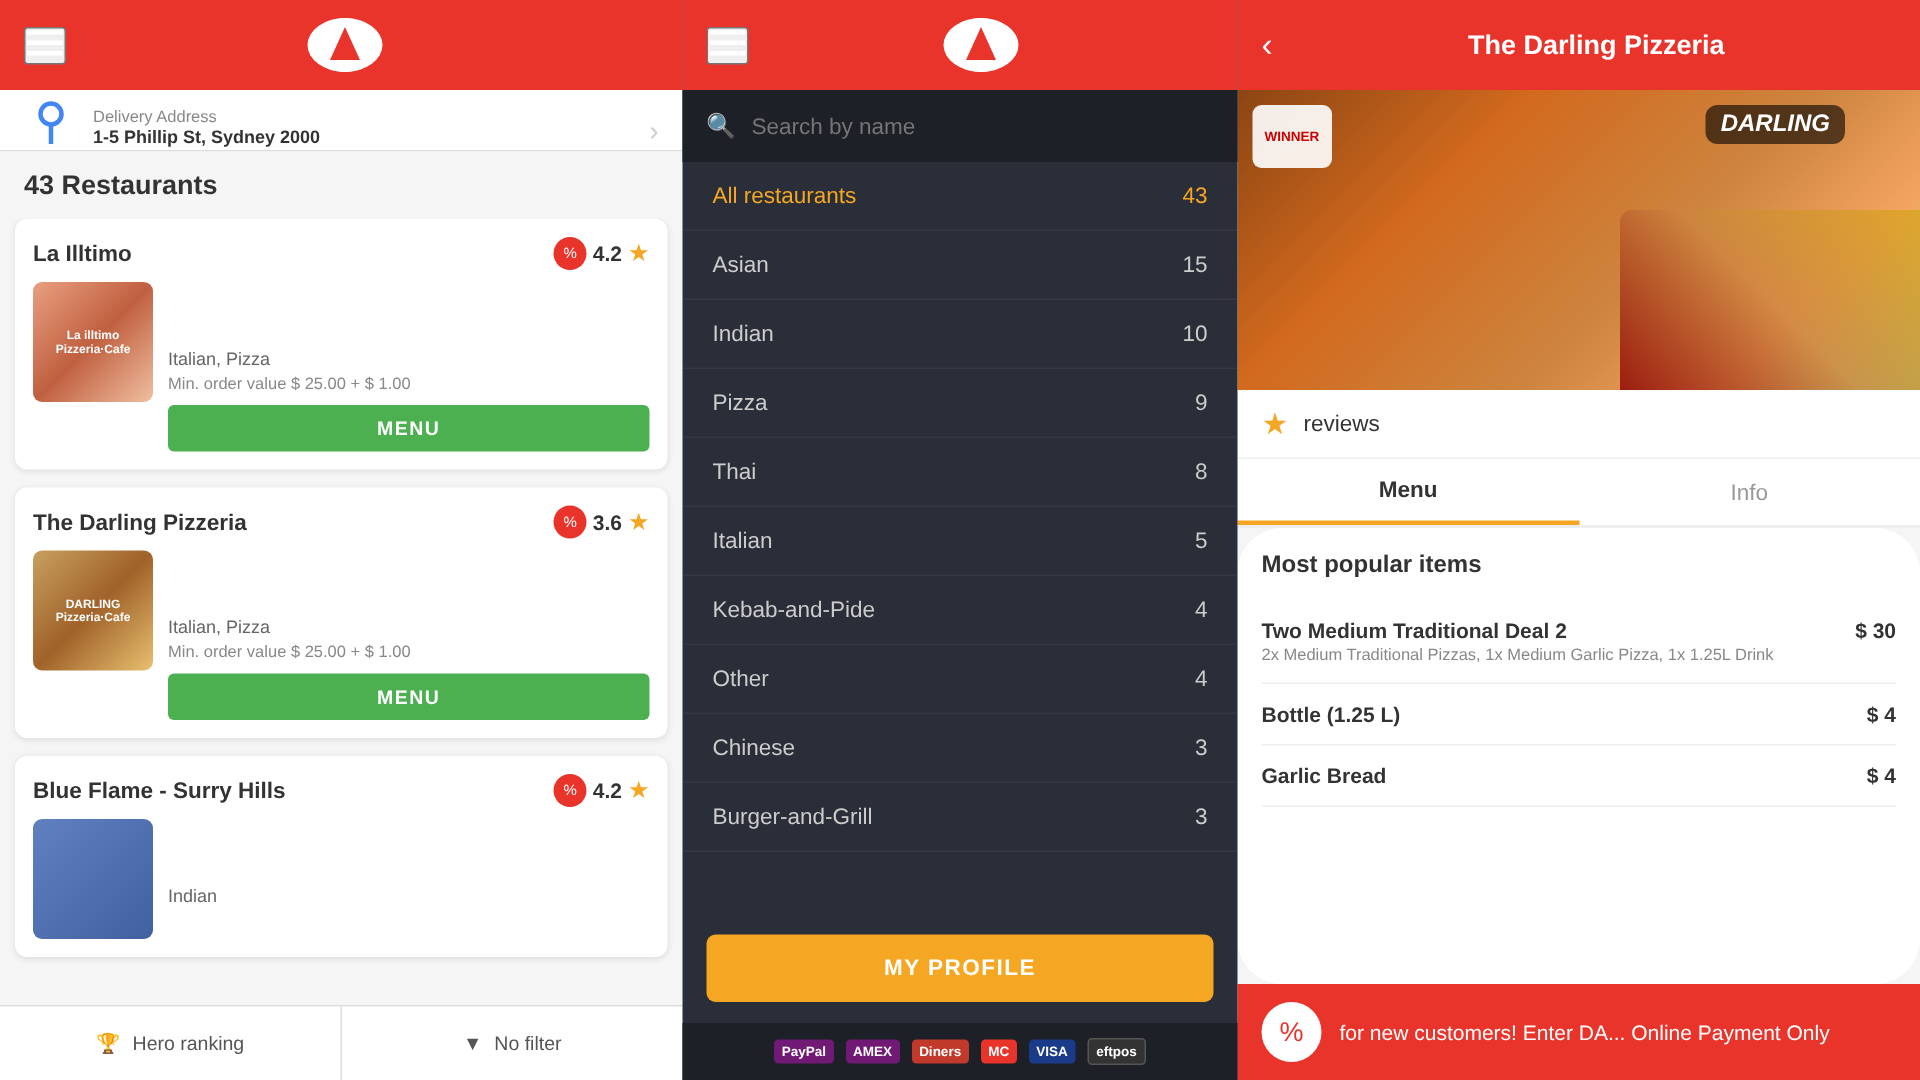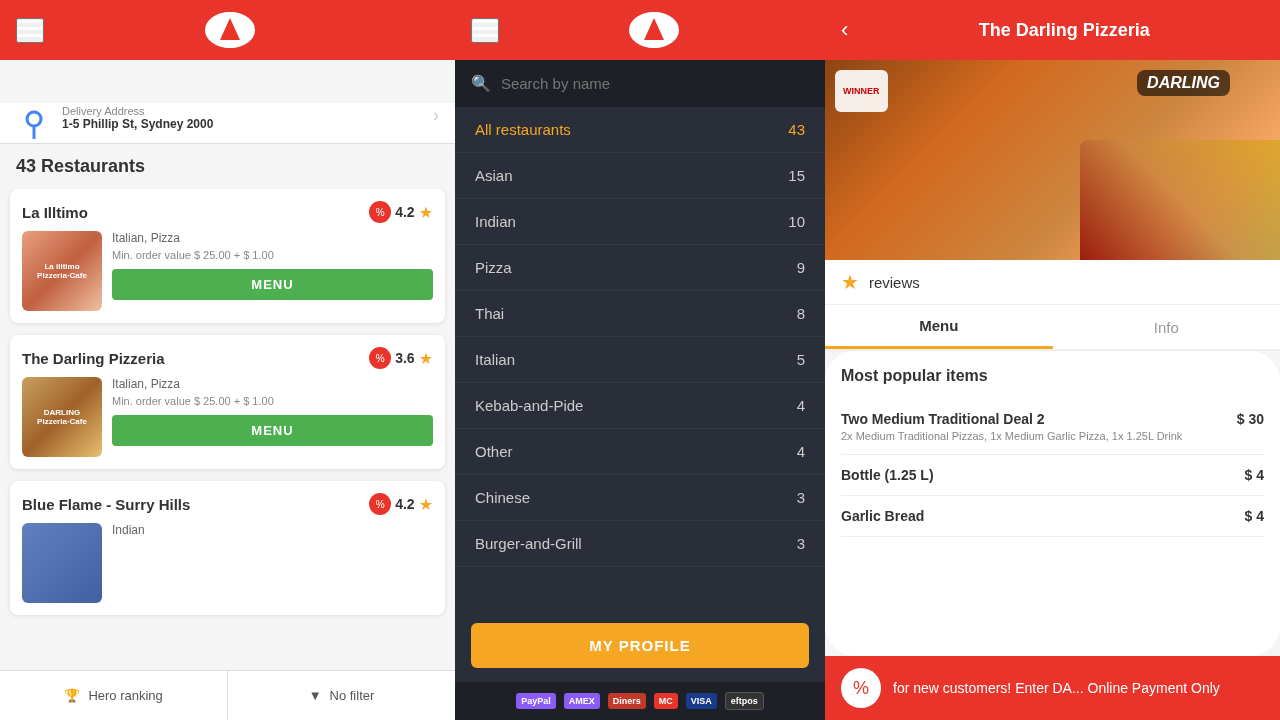--- a/index.html
+++ b/index.html
@@ -36,25 +36,24 @@
       align-items: center;
       justify-content: center;
       color: #e8342a;
       font-size: 20px;
       font-weight: bold;
     }
 
     .delivery-bar {
       background: white;
       display: flex;
-      align-items: flex-start;
+      align-items: flex-end;
       padding: 2px 16px;
       border-bottom: 1px solid #ddd;
       flex-shrink: 0;
-      margin-top: 43px;
     }
 
     .delivery-pin {
       width: 36px;
       height: 36px;
       margin-right: 10px;
     }
 
     .delivery-text { flex: 1; }
     .delivery-label { font-size: 11px; color: #888; }
@@ -149,21 +148,21 @@
       justify-content: center;
       font-size: 9px;
       color: white;
       font-weight: bold;
     }
 
     .card-image.blue-img {
       background: linear-gradient(135deg, #6080c0 0%, #4060a0 100%);
     }
 
-    .card-info { flex: 1; }
+    .card-info { flex: 1; margin-top: 44px; }
     .card-cuisine { font-size: 12px; color: #666; }
     .card-min-order { font-size: 11px; color: #888; margin-top: 4px; }
 
     .menu-btn {
       background: #4caf50;
       color: white;
       border: none;
       border-radius: 4px;
       padding: 8px 0;
       width: 100%;
@@ -285,21 +284,21 @@
     }
 
     .payment-logo {
       background: #1b59a0;
       color: white;
       font-size: 9px;
       font-weight: bold;
       padding: 3px 5px;
       border-radius: 3px;
     }
-    .payment-logo.amex { background: #8b5cf6; }
+    .payment-logo.amex { background: #701a75; }
     .payment-logo.diners { background: #c0392b; }
     .payment-logo.mc { background: #e8342a; }
     .payment-logo.visa { background: #1a3a8a; }
     .payment-logo.eftpos { background: #333; border: 1px solid #555; }
 
     
     .right-panel {
       width: 455px;
       height: 720px;
       display: flex;

